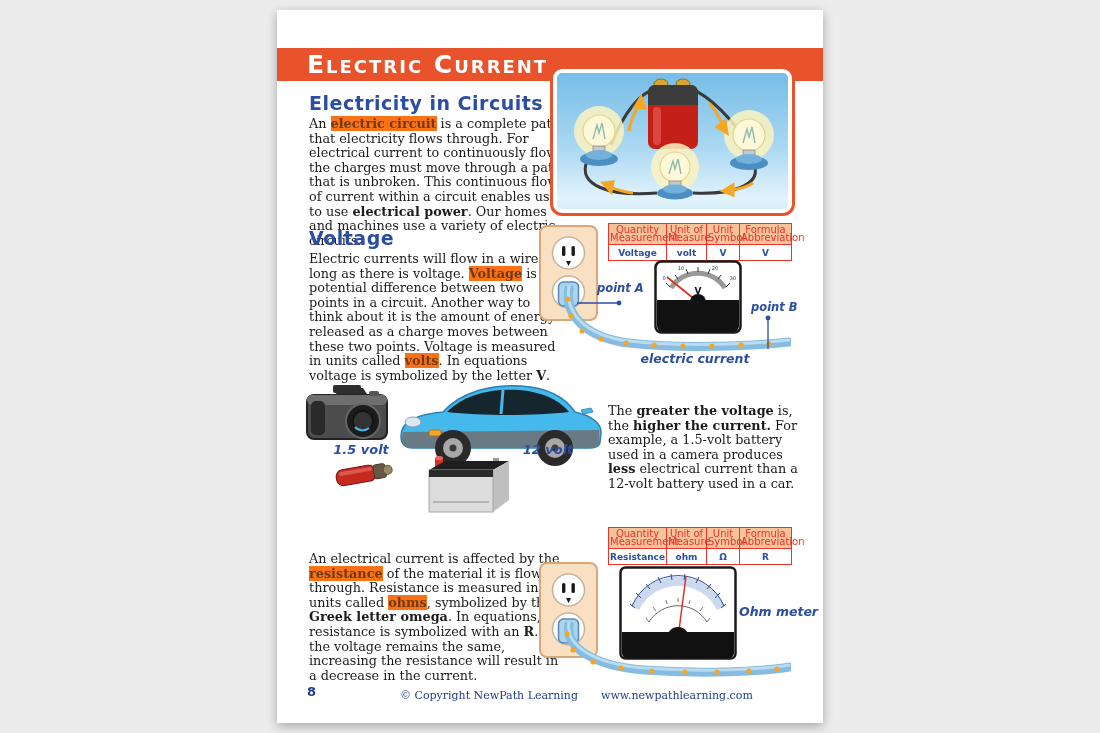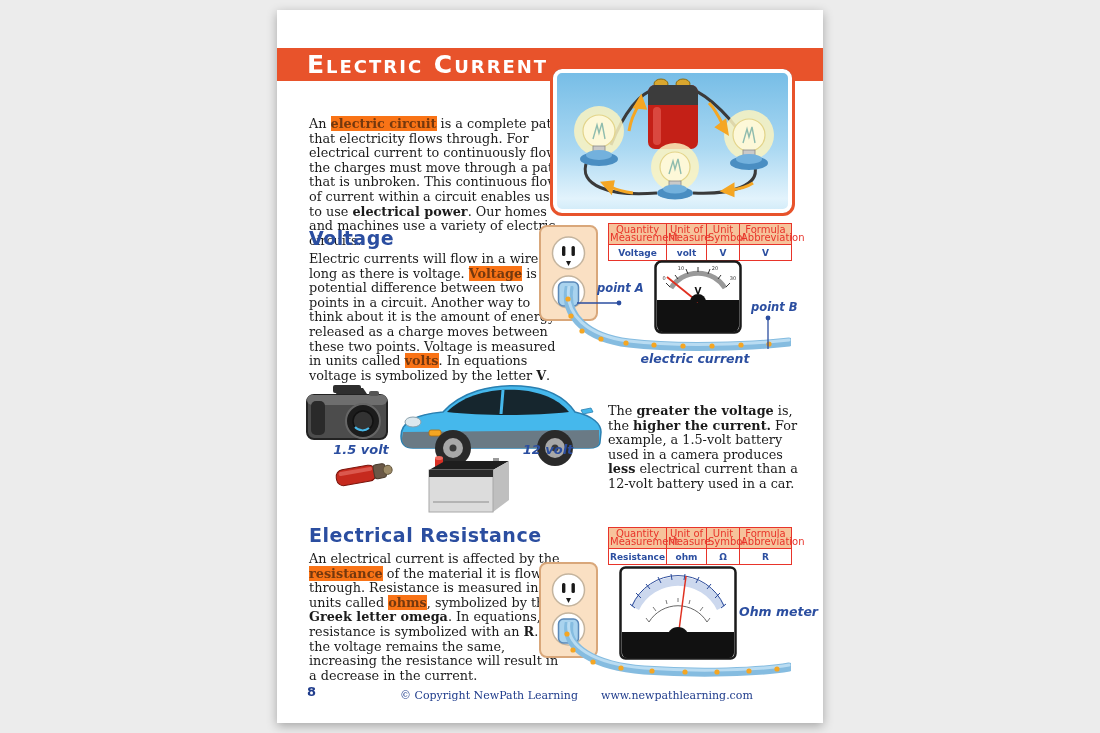--- a/index.html
+++ b/index.html
@@ -114,20 +114,21 @@
         <path d="M152,30 C158,36 162,44 166,52" fill="none"></path>
         <polygon points="170,60 160,54 168,48"></polygon>
         <path d="M196,110 C190,114 182,116 174,117" fill="none"></path>
         <polygon points="166,118 176,112 176,122"></polygon>
         <path d="M76,120 C68,119 60,117 54,114" fill="none"></path>
         <polygon points="46,110 56,109 54,119"></polygon>
       </g>
     </svg>
   </div>
 
+  <div class="abs section-heading" style="left:32px;top:82px;">Electricity in Circuits</div>
   <div class="abs body-text" style="left:32px;top:107px;width:253px;"><span>An </span><span class="seg-hl">electric circuit</span><span> is a complete path that electricity flows through. For electrical current to continuously flow, the charges must move through a path that is unbroken. This continuous flow of current within a circuit enables us to use </span><span class="seg-b">electrical power</span><span>. Our homes and machines use a variety of electric circuits.</span></div>
 
   <div class="abs section-heading" style="left:32px;top:217px;">Voltage</div>
   <div class="abs body-text" style="left:32px;top:242px;width:253px;"><span>Electric currents will flow in a wire, as long as there is voltage. </span><span class="seg-hl">Voltage</span><span> is the potential difference between two points in a circuit. Another way to think about it is the amount of energy released as a charge moves between these two points. Voltage is measured in units called </span><span class="seg-hl">volts</span><span>. In equations voltage is symbolized by the letter </span><span class="seg-b">V</span><span>.</span></div>
 
   <table class="spec-table abs" style="left:331px;top:213px;width:183px;">
     <colgroup>
         <col style="width:58px">
         <col style="width:40px">
         <col style="width:33px">
@@ -261,21 +262,20 @@
     <rect x="70" y="4" width="6" height="7" fill="#9a9a9a"></rect>
     <polygon points="6,16 22,7 86,7 70,16" fill="#1e1e1e"></polygon>
     <polygon points="70,16 86,7 86,46 70,58" fill="#bfbfbf"></polygon>
     <rect x="6" y="16" width="64" height="42" fill="#dcdcdc" stroke="#a8a8a8" stroke-width="1"></rect>
     <rect x="6" y="16" width="64" height="7" fill="#2a2a2a"></rect>
     <line x1="10" y1="48" x2="66" y2="48" stroke="#b4b4b4" stroke-width="2"></line>
   </svg>
 
   <div class="abs body-text" style="left:331px;top:394px;width:205px;"><span>The </span><span class="seg-b">greater the voltage</span><span> is, the </span><span class="seg-b">higher the current.</span><span> For example, a 1.5-volt battery used in a camera produces </span><span class="seg-b">less</span><span> electrical current than a 12-volt battery used in a car.</span></div>
 
-  <div class="abs section-heading" style="left:32px;top:514px;">Electrical Resistance</div>
   <div class="abs body-text" style="left:32px;top:542px;width:260px;"><span>An electrical current is affected by the </span><span class="seg-hl">resistance</span><span> of the material it is flowing through. Resistance is measured in units called </span><span class="seg-hl">ohms</span><span>, symbolized by the </span><span class="seg-b">Greek letter omega</span><span>. In equations, resistance is symbolized with an </span><span class="seg-b">R</span><span>. If the voltage remains the same, increasing the resistance will result in a decrease in the current.</span></div>
 
   <table class="spec-table abs" style="left:331px;top:517px;width:183px;">
     <colgroup>
         <col style="width:58px">
         <col style="width:40px">
         <col style="width:33px">
         <col style="width:52px">
       </colgroup>
     <tbody>

